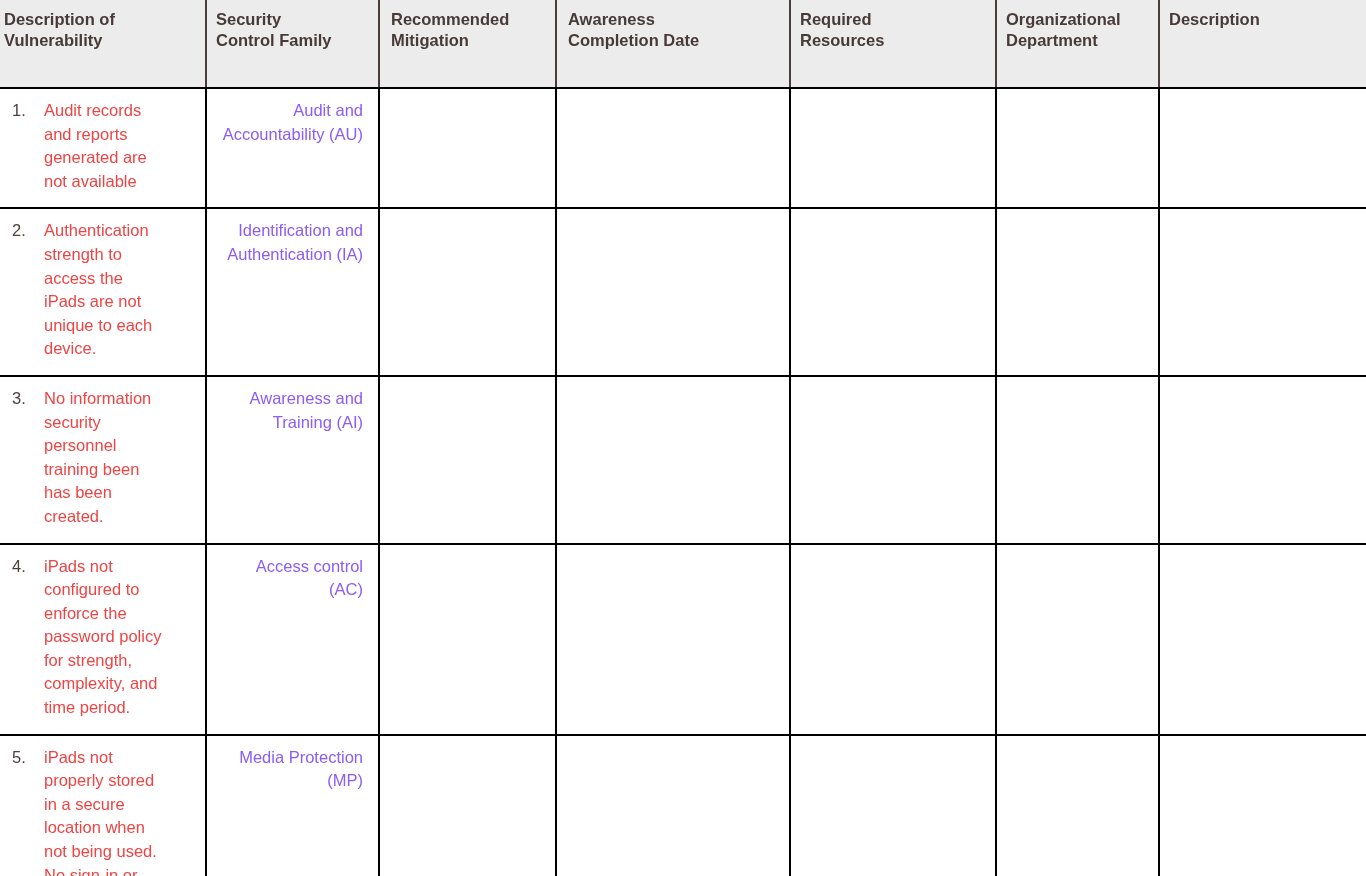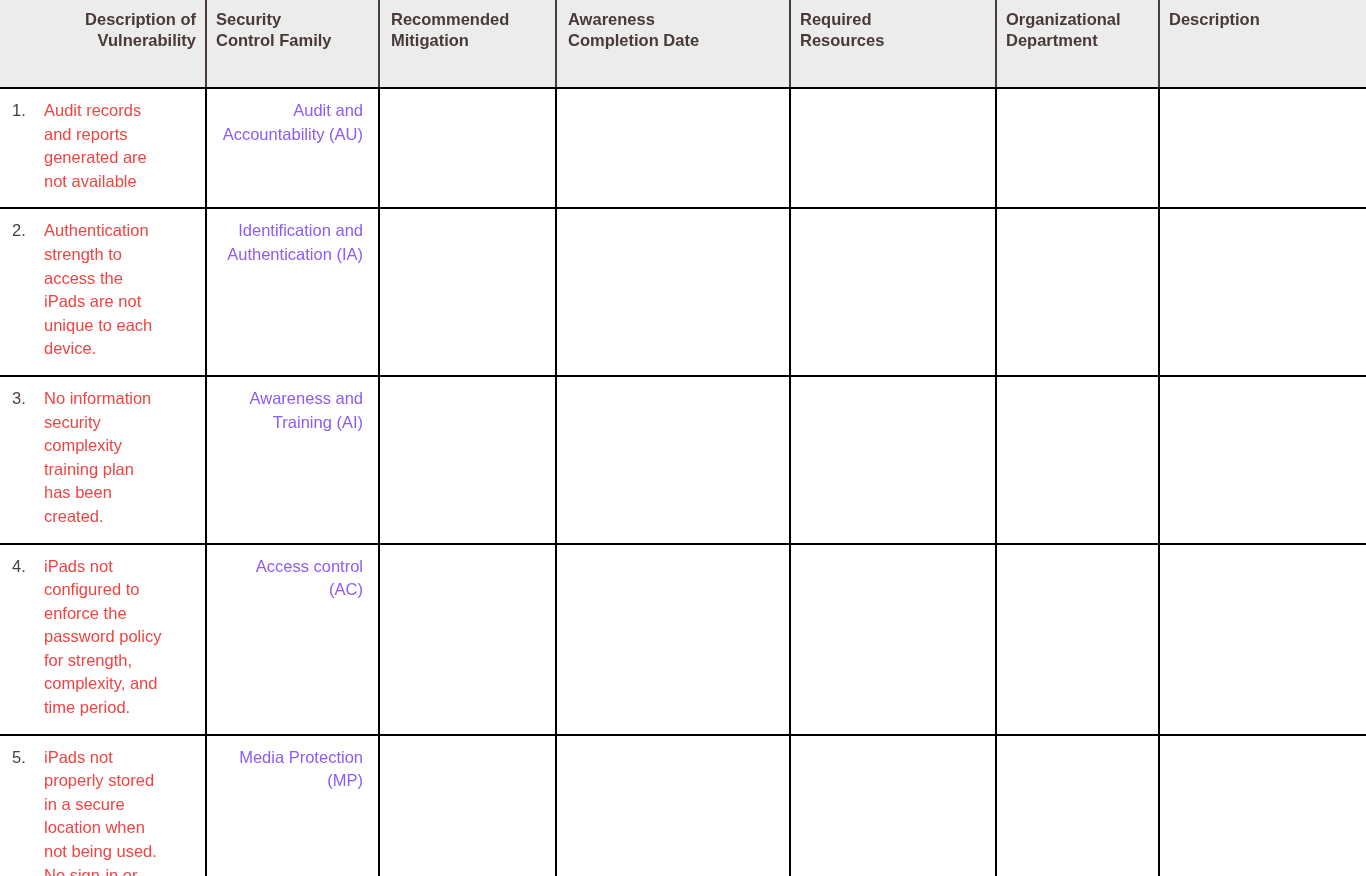--- a/index.html
+++ b/index.html
@@ -29,22 +29,22 @@
     line-height: 1.30;
     padding: 9px 9px 0 9px;
     height: 88px;
     box-sizing: border-box;
     vertical-align: top;
     text-align: left;
     border-right: 2px solid #4a3c39;
     border-bottom: 2px solid #000000;
   }
   #poam-table thead th.col-desc {
-    text-align: right;
-    padding-left: 20px;
+    text-align: left;
+    padding-left: 4px;
   }
   #poam-table thead th.col-mitigation,
   #poam-table thead th.col-date {
     text-align: left;
     padding-left: 11px;
   }
   #poam-table thead th.col-last {
     border-right: none;
   }
 
@@ -184,21 +184,21 @@
       <td class="empty-cell"></td>
       <td class="empty-cell"></td>
       <td class="empty-cell"></td>
       <td class="empty-cell col-last"></td>
     </tr>
 
     <tr>
       <td class="desc-cell">
         <div class="desc-wrap">
           <span class="desc-num">3.</span>
-          <span class="desc-text">No information security complexity training plan has been created.</span>
+          <span class="desc-text">No information security personnel training been has been created.</span>
         </div>
       </td>
       <td class="family-cell">
         <span class="family-text">Awareness and Training (AI)</span>
       </td>
       <td class="empty-cell"></td>
       <td class="empty-cell"></td>
       <td class="empty-cell"></td>
       <td class="empty-cell"></td>
       <td class="empty-cell col-last"></td>

